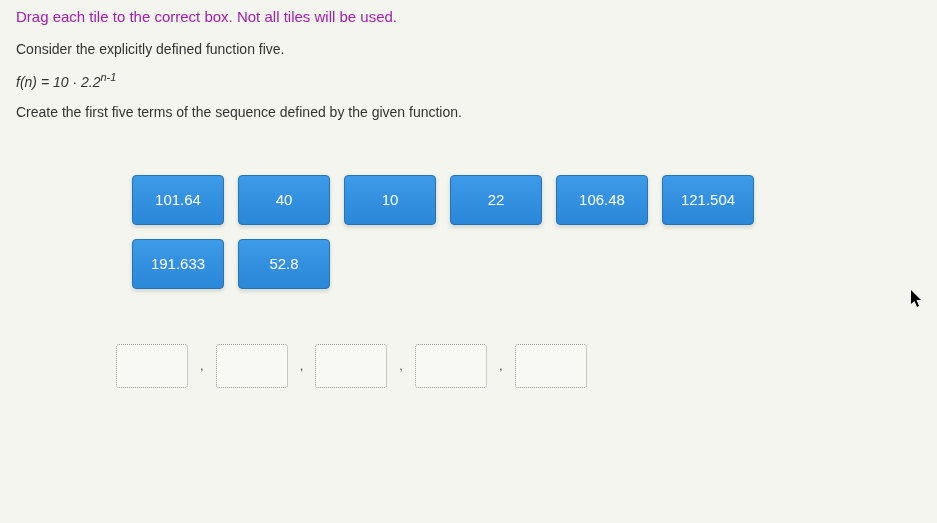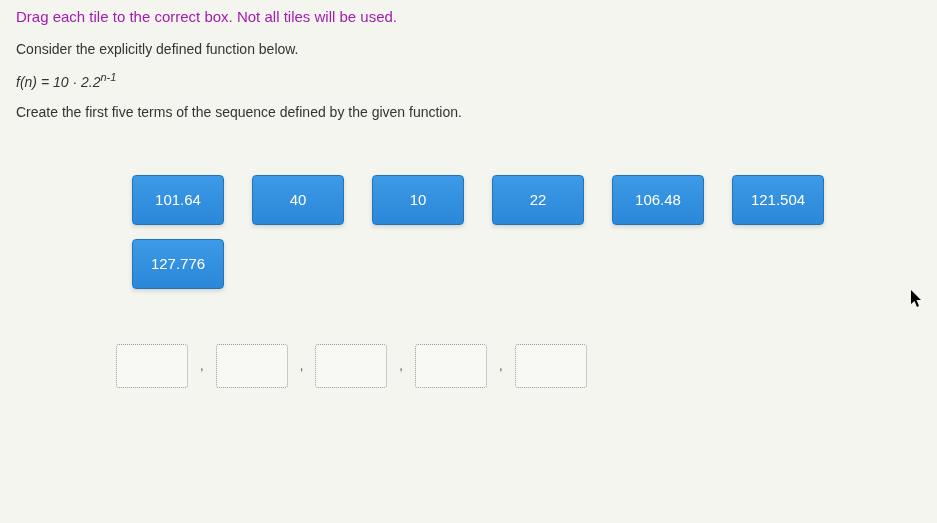--- a/index.html
+++ b/index.html
@@ -32,21 +32,21 @@
       font-size: 11px;
       vertical-align: super;
       font-style: italic;
     }
     .tiles-container {
       margin-top: 55px;
       margin-left: 100px;
     }
     .tile-row {
       display: flex;
-      gap: 28px;
+      gap: 14px;
       margin-bottom: 14px;
       padding-left: 16px;
     }
     .tile {
       background: linear-gradient(to bottom, #3c9ae8, #2b87d8);
       border: 1px solid #2574b8;
       border-radius: 4px;
       color: #fff;
       font-size: 15px;
       font-weight: 500;
@@ -82,37 +82,38 @@
       right: 12px;
       top: 290px;
       font-size: 18px;
       color: #000;
     }
   </style>
 </head>
 <body>
 
 <p class="instruction">Drag each tile to the correct box. Not all tiles will be used.</p>
-<p class="subtext">Consider the explicitly defined function below.</p>
+<p class="subtext">Consider the explicitly defined function five.</p>
 <p class="function">
   <span>f(n) = 10 · 2.2</span><span class="sup">n-1</span>
 </p>
 <p class="subtext">Create the first five terms of the sequence defined by the given function.</p>
 
 <div class="tiles-container">
   <div class="tile-row">
     <div class="tile">101.64</div>
     <div class="tile">40</div>
     <div class="tile">10</div>
     <div class="tile">22</div>
     <div class="tile">106.48</div>
     <div class="tile">121.504</div>
   </div>
   <div class="tile-row">
-    <div class="tile">127.776</div>
+    <div class="tile">191.633</div>
+    <div class="tile">52.8</div>
   </div>
 </div>
 
 <div class="drop-row">
   <div class="drop-box"></div>
   <span class="comma">,</span>
   <div class="drop-box"></div>
   <span class="comma">,</span>
   <div class="drop-box"></div>
   <span class="comma">,</span>

